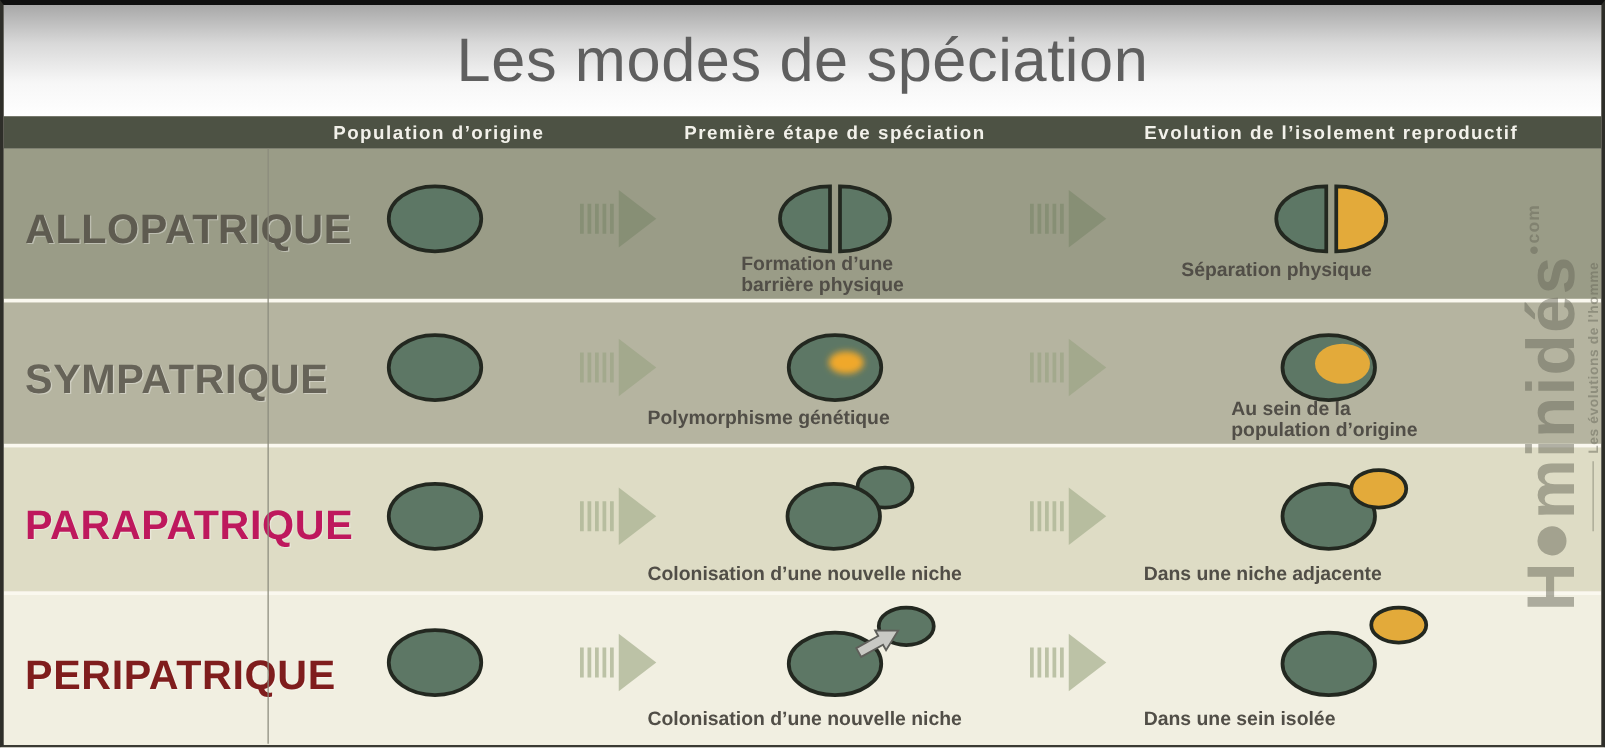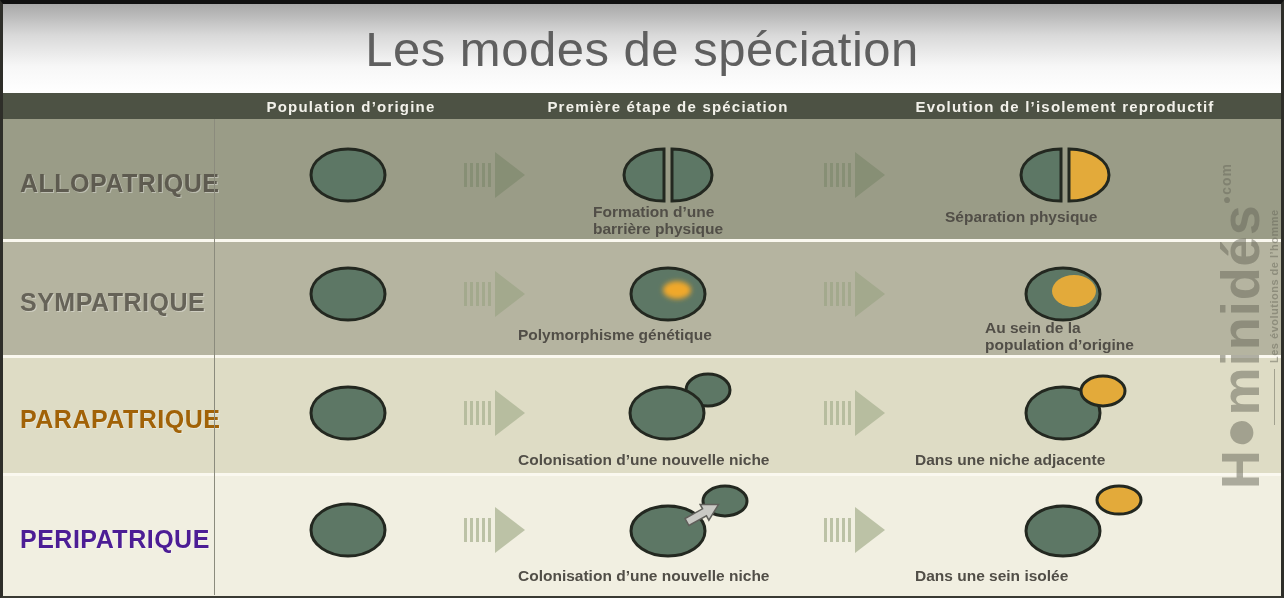--- a/index.html
+++ b/index.html
@@ -55,28 +55,28 @@
   .row{position:relative;width:100%;}
   .row-sep{height:3px;background:#faf8ef;}
   .row1{height:120px;background:var(--row1-bg,#9a9c87);}
   .row2{height:113px;background:var(--row2-bg,#b5b4a0);}
   .row3{height:115px;background:var(--row3-bg,#dedcc5);}
   .row4{height:119px;background:var(--row4-bg,#f1efe1);}
 
   .row-label{
     position:absolute;left:17px;top:0;bottom:0;
     display:flex;align-items:center;
-    font-weight:bold;font-size:25px;letter-spacing:0.5px;
+    font-weight:bold;font-size:33px;letter-spacing:0.5px;
     text-shadow:1px 1px 0 rgba(255,255,255,0.35);
     padding-top:8px;
   }
   .row1 .row-label{color:#5e5b50;}
   .row2 .row-label{color:#666358;}
-  .row3 .row-label{color:#a16207;}
-  .row4 .row-label{color:#4c1d95;}
+  .row3 .row-label{color:#be185d;}
+  .row4 .row-label{color:#7f1d1d;}
 
   svg.shape{position:absolute;overflow:visible;z-index:2;}
   .green{fill:var(--green,#5d7765);stroke:var(--outline,#232820);stroke-width:3;}
   .orange{fill:var(--orange,#e3aa3a);stroke:var(--outline,#232820);stroke-width:3;}
   .orange-flat{fill:var(--orange,#e3aa3a);}
   .spot{fill:var(--spot-orange,#f0a82c);}
   .movearrow{fill:var(--move-fill,#c9c9c4);stroke:var(--move-stroke,#5f5f5a);stroke-width:1.5;}
 
   svg.flow{position:absolute;z-index:1;}
   .row1 svg.flow .a{fill:var(--arrow1,#878f75);}

